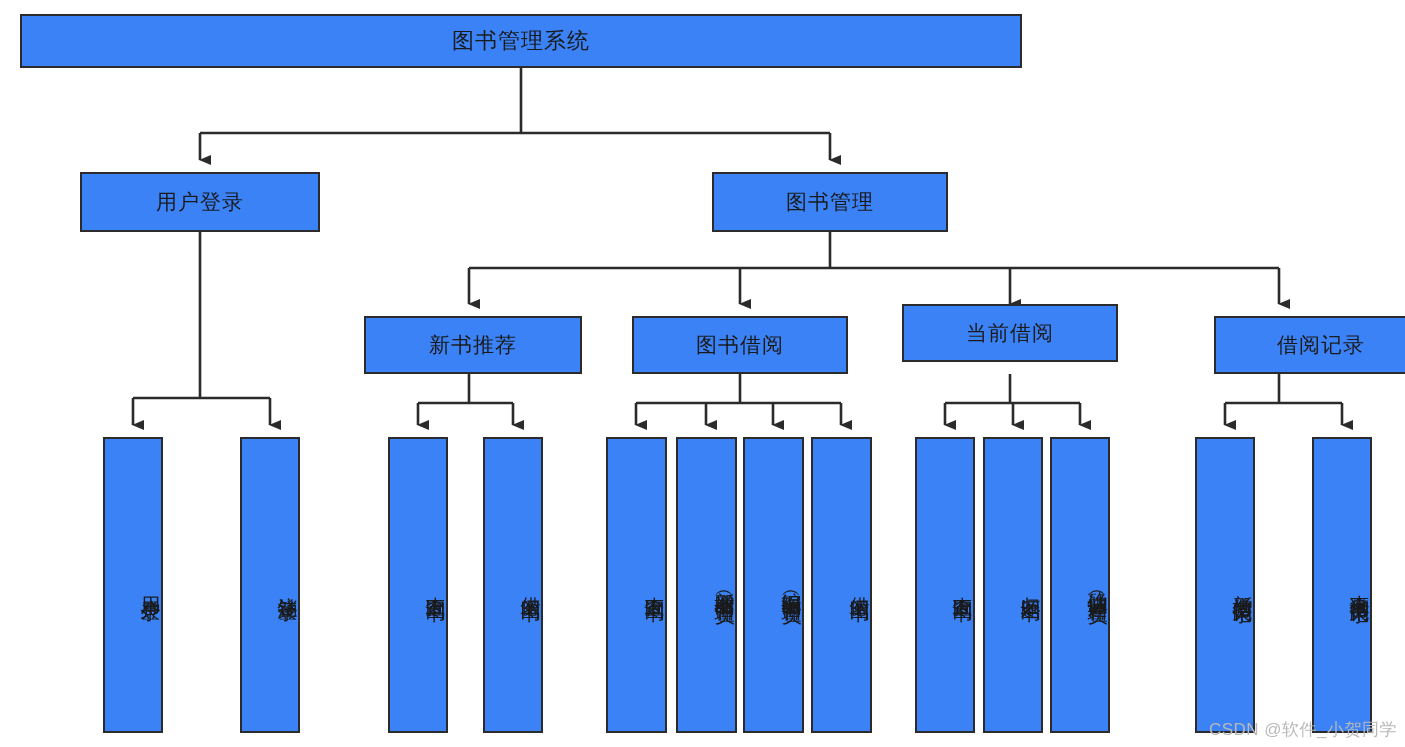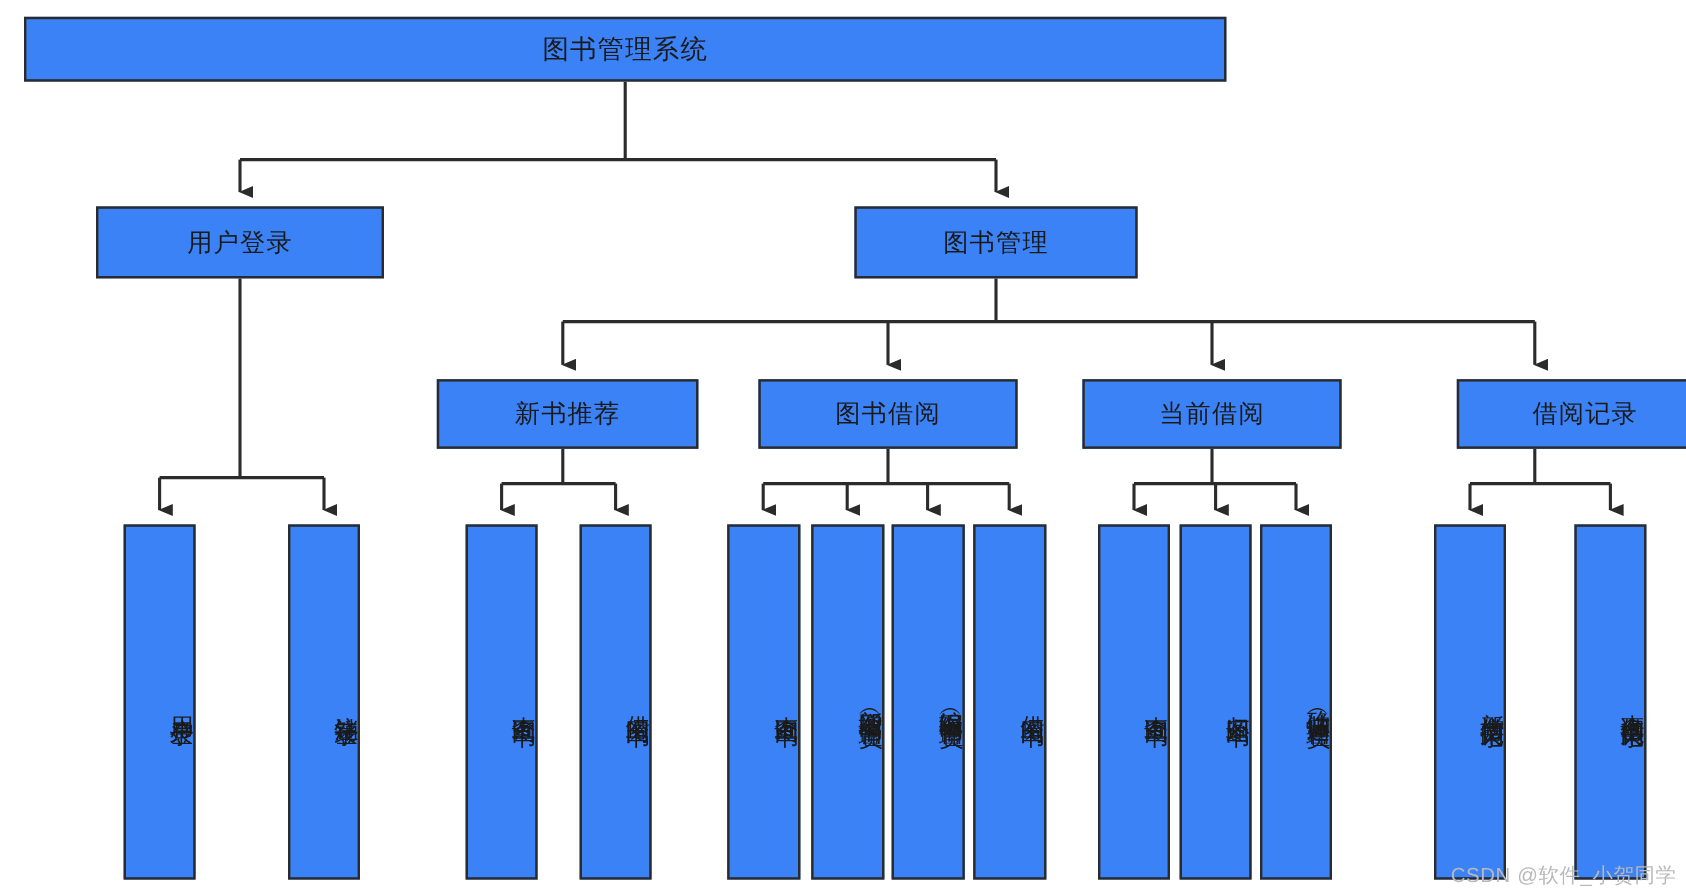--- a/index.html
+++ b/index.html
@@ -135,21 +135,21 @@
   <div class="node horiz" style="left:712px; top:172px; width:236px; height:60px;">
     <span>图书管理</span>
   </div>
 
   <div class="node horiz" style="left:364px; top:316px; width:218px; height:58px;">
     <span>新书推荐</span>
   </div>
   <div class="node horiz" style="left:632px; top:316px; width:216px; height:58px;text-align:right;">
     <span>图书借阅</span>
   </div>
-  <div class="node horiz" style="left:902px; top:316px; width:216px; height:58px;">
+  <div class="node horiz" style="left:902px; top:304px; width:216px; height:58px;">
     <span>当前借阅</span>
   </div>
   <div class="node horiz" style="left:1172px; top:316px; width:214px; height:58px;margin-left:42px;">
     <span>借阅记录</span>
   </div>
 
   <div class="node vert" style="left:103px; top:437px; width:60px; height:296px;">
     <span class="vtext">用户登录</span>
   </div>
   <div class="node vert" style="left:240px; top:437px; width:60px; height:296px;">

